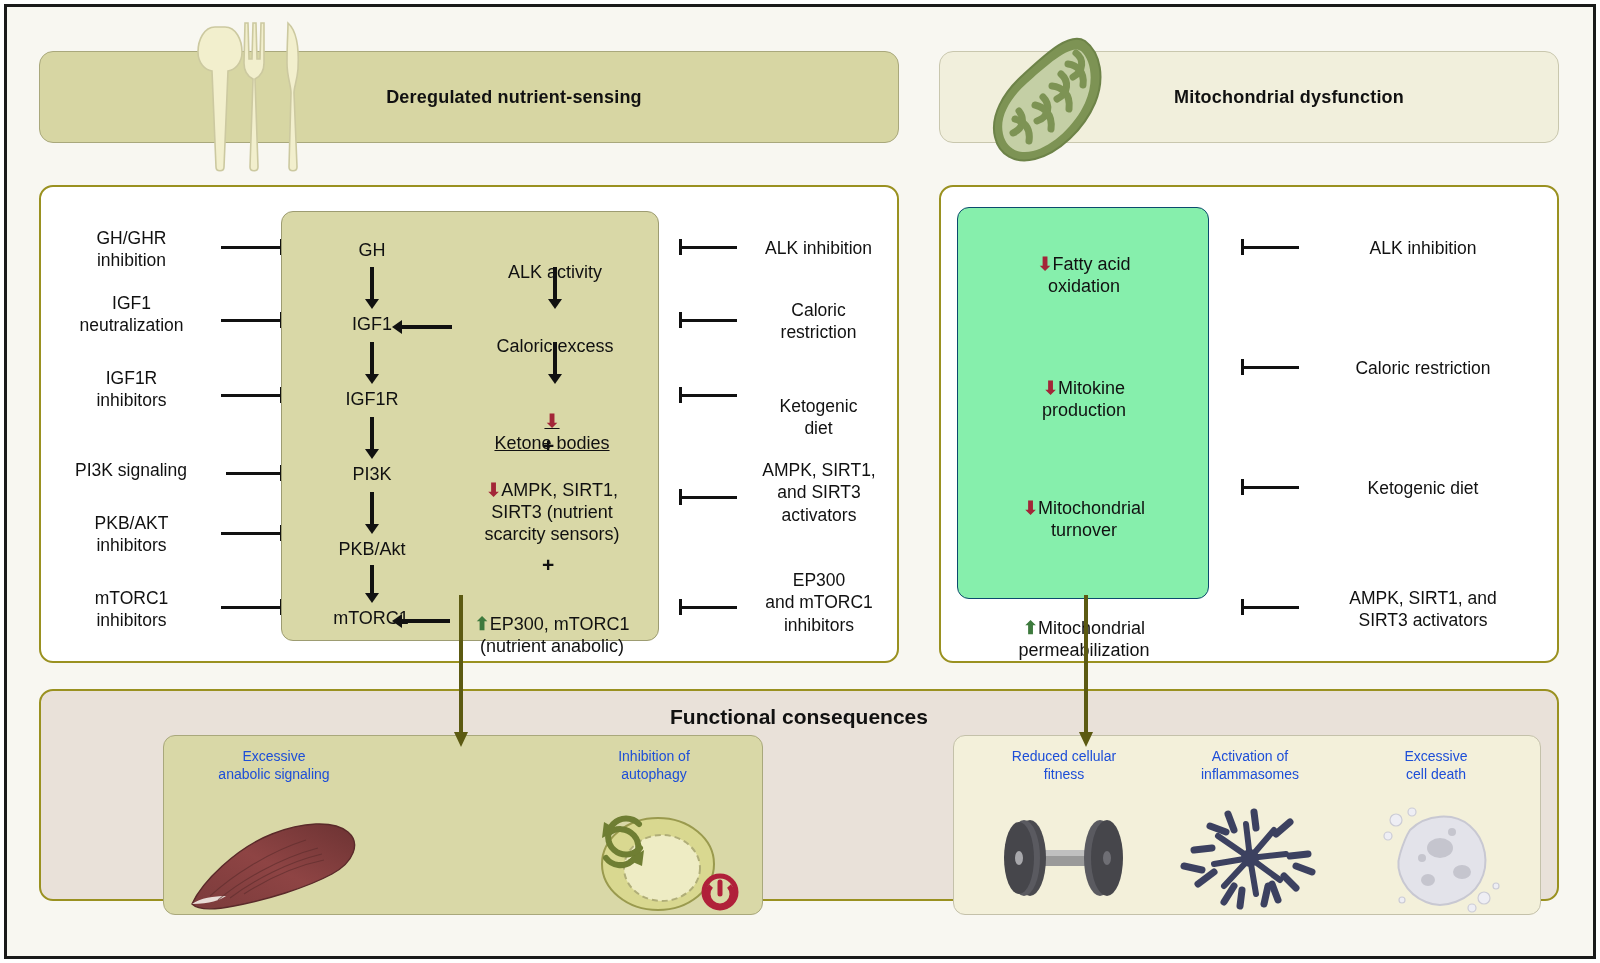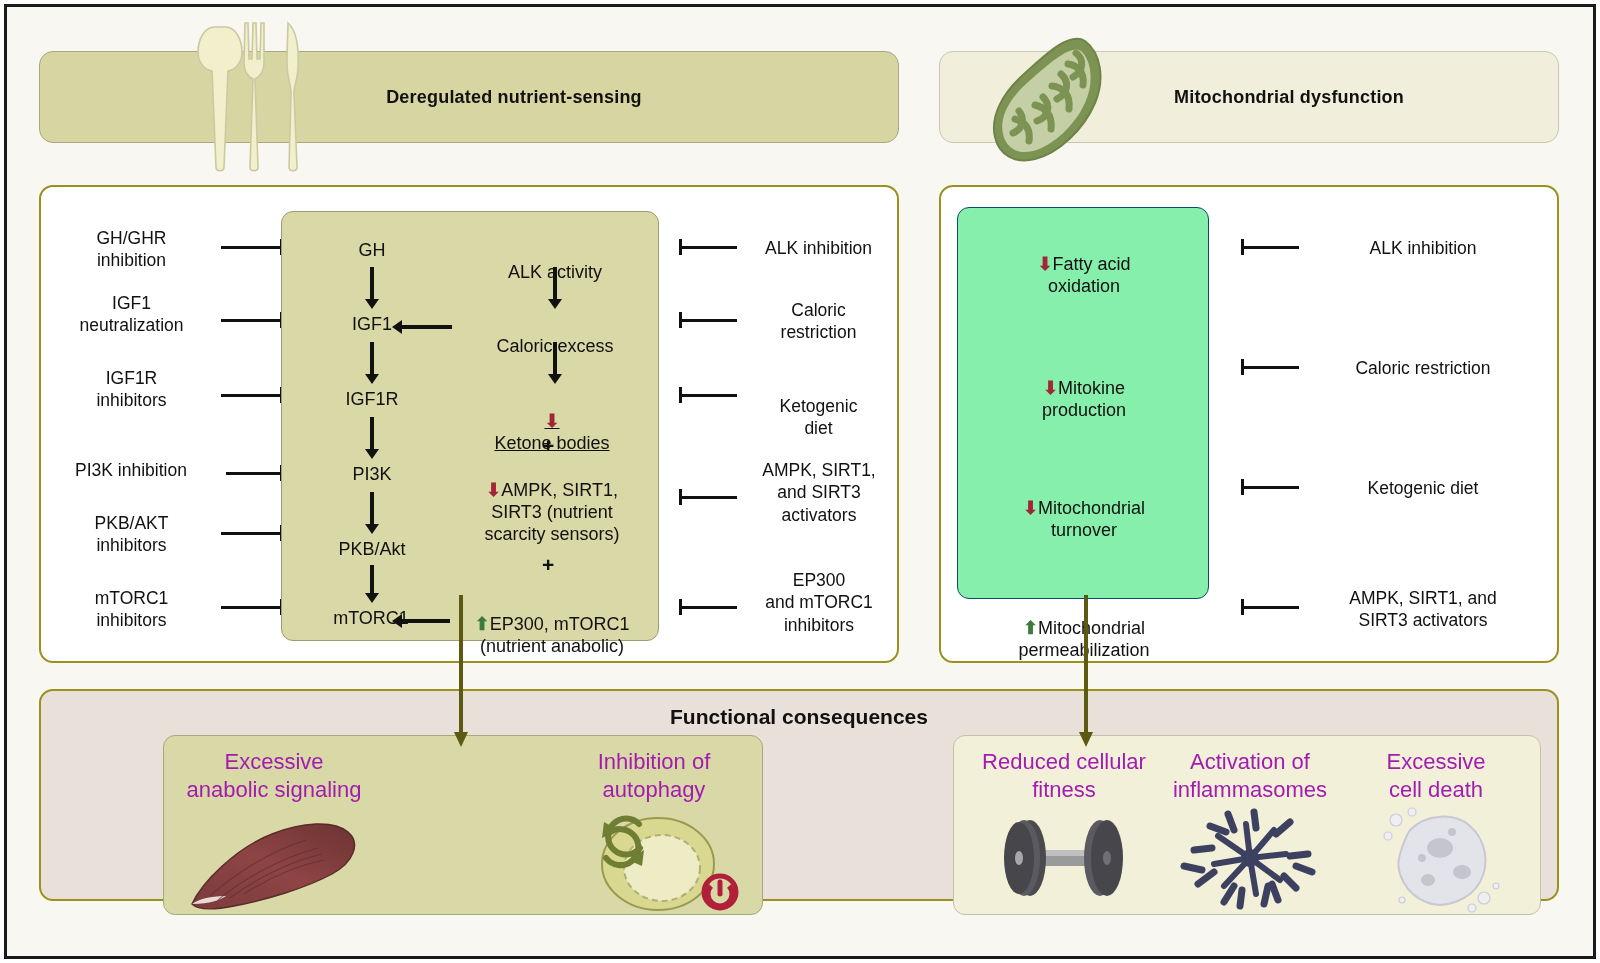--- a/index.html
+++ b/index.html
@@ -145,21 +145,21 @@
   #cons-box-left {
     left: 122px; width: 600px;
     background: #d9d8a7; border: 1px solid #a9a87c;
   }
   #cons-box-right {
     left: 912px; width: 588px;
     background: #f3f0da; border: 1px solid #c4c1aa;
   }
   .cons-item { position: absolute; top: 12px; width: 200px; text-align: center; }
   .cons-item .cap {
-    font-size: 22px; color: #a21caf; line-height: 1.25; white-space: pre-line;
+    font-size: 14px; color: #1d4ed8; line-height: 1.25; white-space: pre-line;
   }
   .cons-art { position: absolute; left: 0; top: 52px; width: 100%; height: 118px; }
 </style>
 </head>
 <body>
 
 <div class="frame">
 
   <div class="hdr" id="hdr-left">
     <div class="hdr-title hdr-title-left">Deregulated nutrient-sensing</div>
@@ -196,21 +196,21 @@
   </svg>
 
   <div class="panel" id="panel-left">
 
     <div class="lbl" style="left:8px; top:40px; width:165px;">GH/GHR
 inhibition</div>
     <div class="lbl" style="left:8px; top:105px; width:165px;">IGF1
 neutralization</div>
     <div class="lbl" style="left:8px; top:180px; width:165px;">IGF1R
 inhibitors</div>
-    <div class="lbl" style="left:-5px; top:272px; width:190px;">PI3K inhibition</div>
+    <div class="lbl" style="left:-5px; top:272px; width:190px;">PI3K signaling</div>
     <div class="lbl" style="left:8px; top:325px; width:165px;">PKB/AKT
 inhibitors</div>
     <div class="lbl" style="left:8px; top:400px; width:165px;">mTORC1
 inhibitors</div>
 
     <div class="tbar right-cap" style="left:180px; top:52px; width:62px;">
         <div class="stem" style="width:62px;"></div>
         <div class="cap"></div>
       </div>
     <div class="tbar right-cap" style="left:180px; top:125px; width:62px;">

